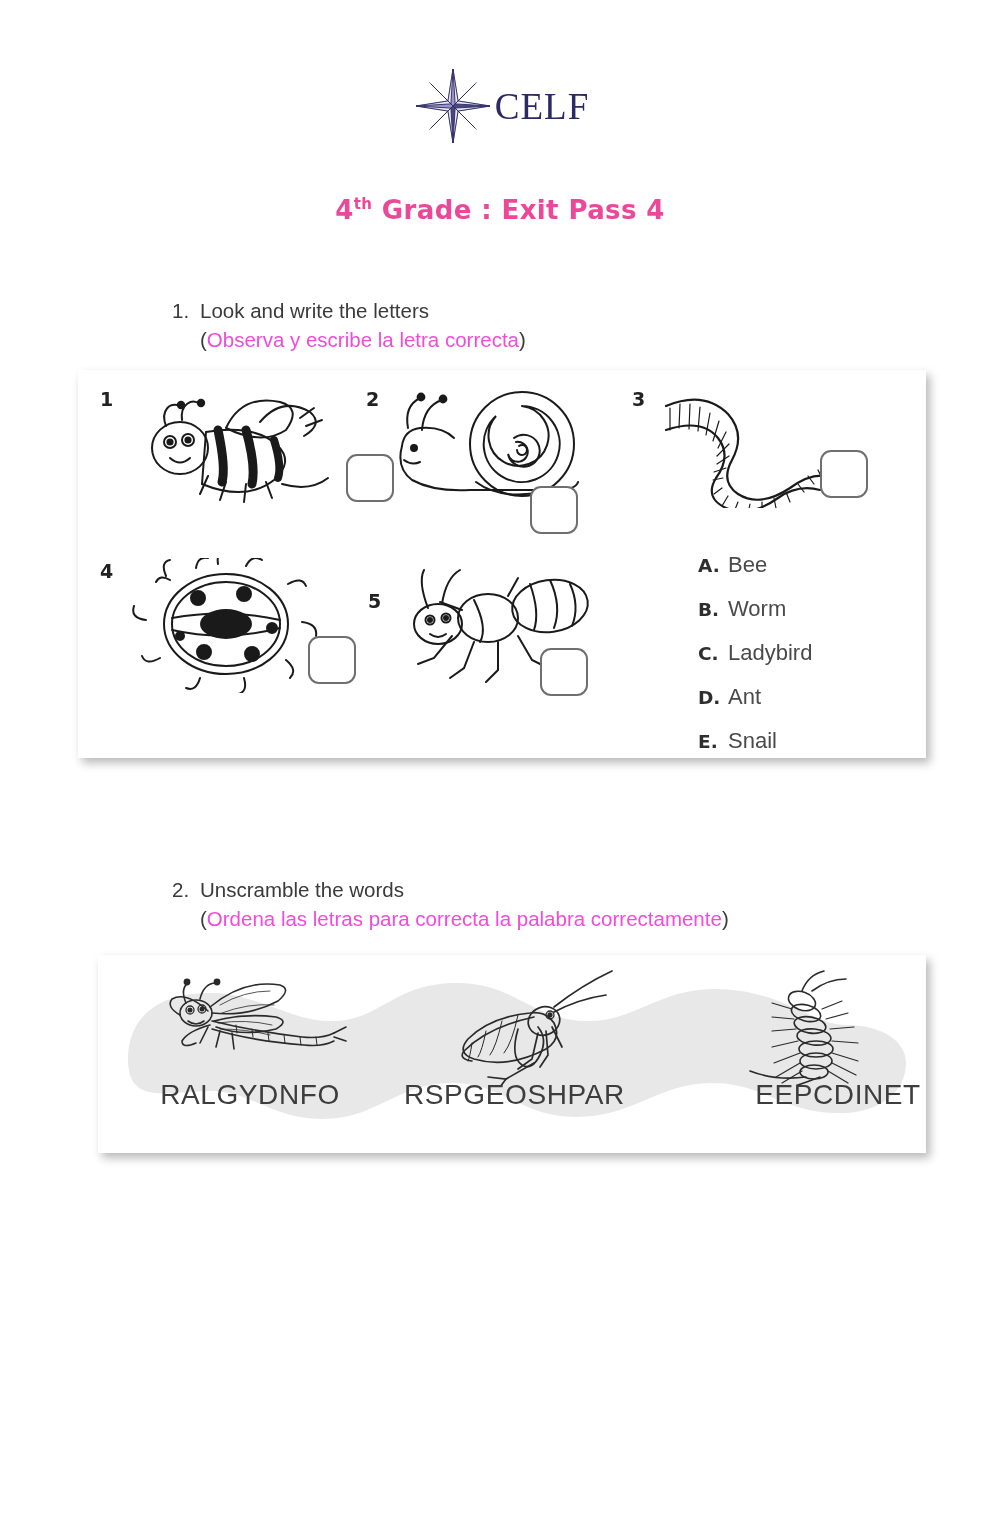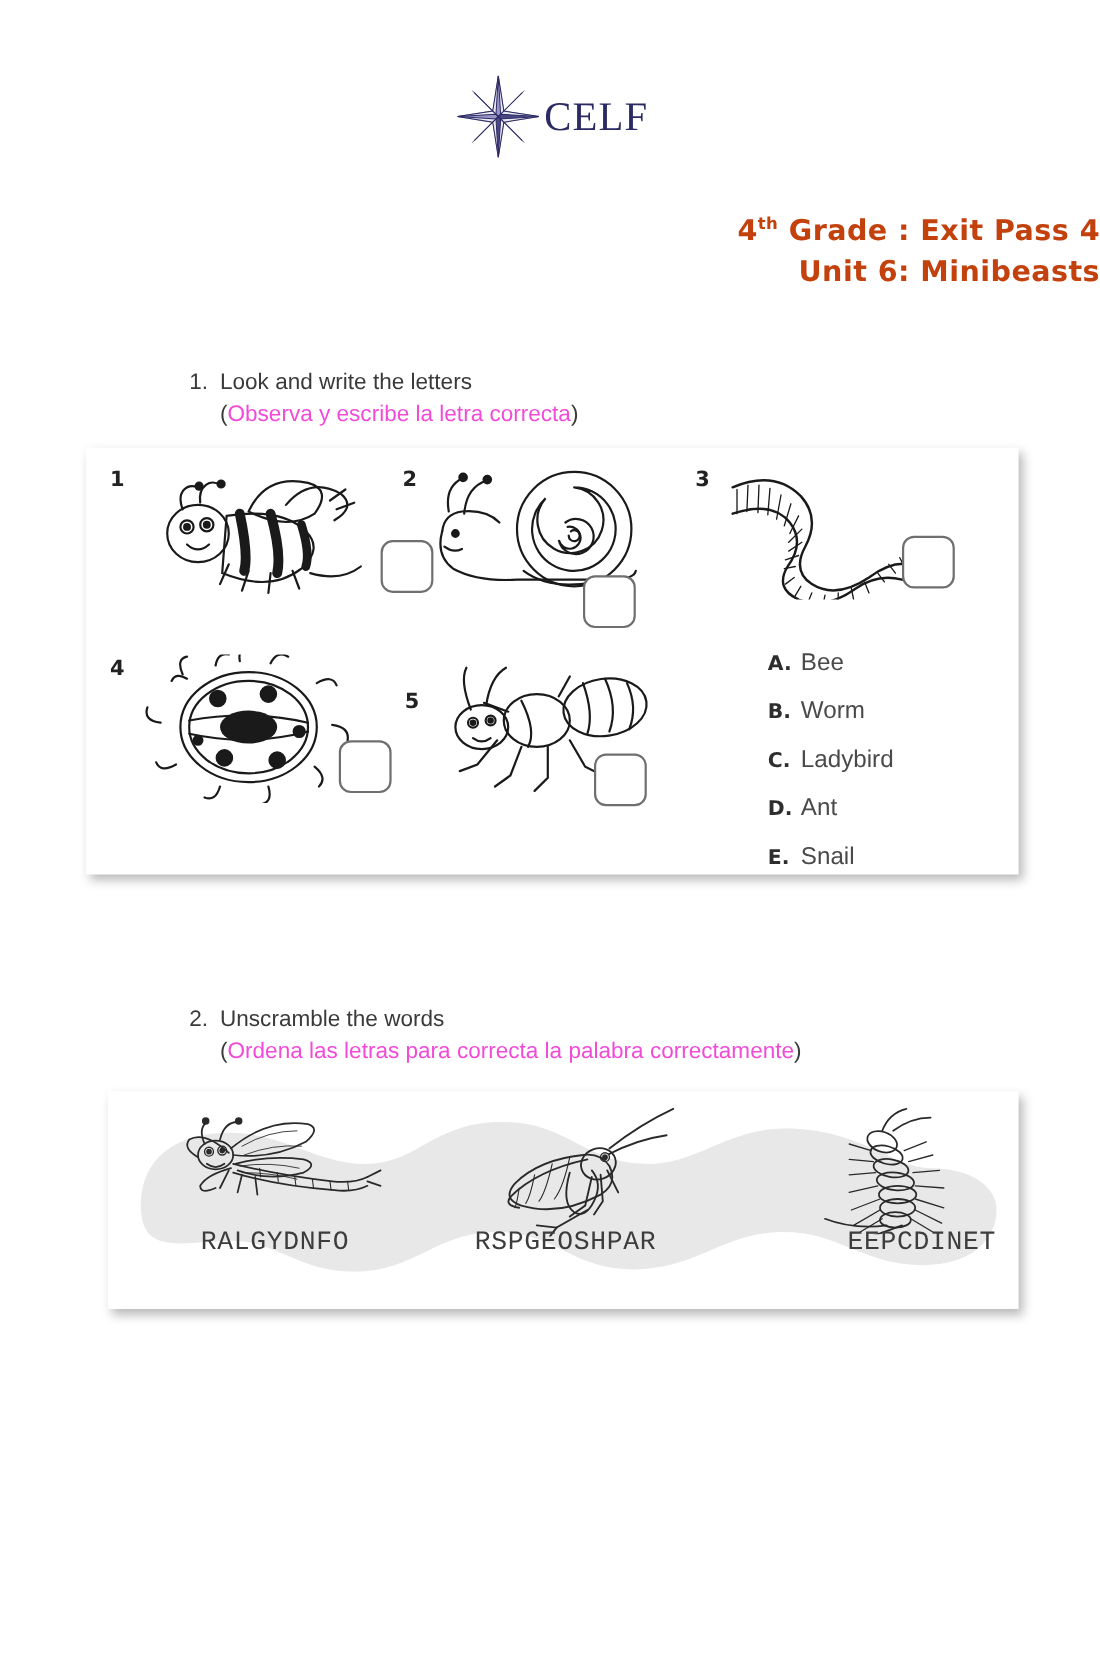--- a/index.html
+++ b/index.html
@@ -29,22 +29,22 @@
   .logo-text {
     font-family: "Liberation Serif", serif;
     font-size: 37px;
     letter-spacing: 1px;
     color: #2b2a63;
   }
 
   
   .title-block {
     margin-top: 44px;
-    text-align: right;
-    color: #c2410c;
+    text-align: center;
+    color: #ec4899;
     font-family: "DejaVu Sans", sans-serif;
     font-weight: bold;
     font-size: 26px;
     line-height: 1.42;
     letter-spacing: 0.4px;
   }
   .title-block sup { font-size: 15px; }
 
   
   .q-block { margin-left: 172px; margin-top: 70px; }
@@ -117,26 +117,25 @@
     box-shadow: 4px 5px 9px rgba(0,0,0,0.28);
     overflow: hidden;
   }
   .blob {
     position: absolute;
     left: 24px; top: 8px;
     width: 790px; height: 182px;
   }
   .scram-word {
     position: absolute;
-    font-size: 24px;
+    font-size: 28px;
     letter-spacing: 0.6px;
     color: #3d3d3d;
     text-align: center;
     width: 220px;
-    font-family: Liberation Mono, monospace;
   }
 </style>
 </head>
 <body>
 
 <div class="page">
 
   <div class="logo-row">
     <span>
       <svg class="logo-star" viewBox="0 0 100 100">
@@ -158,21 +157,20 @@
         </g>
       </svg>
     </span>
     <span class="logo-text">CELF</span>
   </div>
 
   <div class="title-block">
     <div>
       <span>4</span><sup>th</sup><span> Grade : Exit Pass 4</span>
     </div>
-    <div>Unit 6: Minibeasts</div>
   </div>
 
   <div class="q-block">
     <div class="q-line">
       <span class="q-num">1.</span>
       <span>Look and write the letters</span>
     </div>
     <div class="q-sub">
       <span>(</span><span class="pink">Observa y escribe la letra correcta</span><span>)</span>
     </div>

